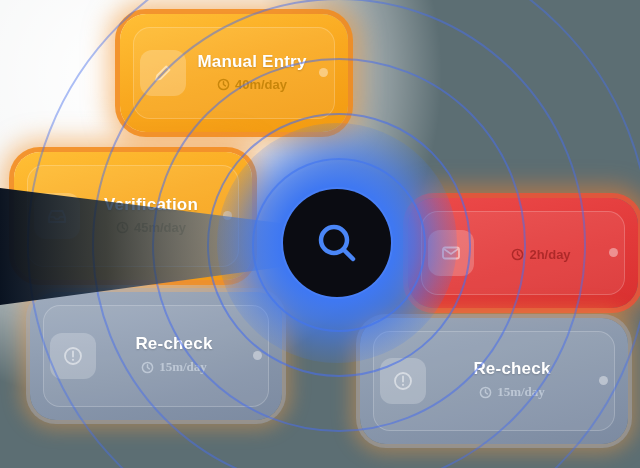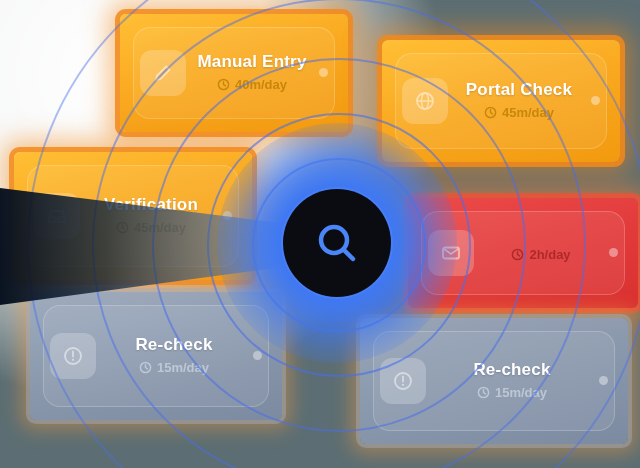--- a/index.html
+++ b/index.html
@@ -12,21 +12,21 @@
 
   
   .light-wash{
     position:absolute;inset:0;z-index:0;pointer-events:none;
     background:radial-gradient(circle 430px at 115px 75px,
       #ffffff 0%, rgba(255,255,255,0.95) 38%, rgba(255,255,255,0) 76%);
   }
 
   
   .card{
-    position:absolute;border-radius:6px;display:flex;align-items:center;
+    position:absolute;border-radius:26px;display:flex;align-items:center;
     padding:0 20px;z-index:2;box-sizing:border-box;
   }
   .card::after{
     content:"";position:absolute;inset:13px;border-radius:17px;
     background:rgba(255,255,255,0.07);
     border:1px solid rgba(255,255,255,0.20);
     pointer-events:none;
   }
   .card.orange{
     background:linear-gradient(165deg,#ffbf36 0%,#f9a81f 50%,#f29a10 100%);
@@ -50,21 +50,21 @@
   .card-title{
     font-size:17px;font-weight:700;color:#ffffff;letter-spacing:.2px;
     text-shadow:0 1px 2px rgba(0,0,0,0.18);
   }
   .card-time{
     margin-top:5px;font-size:13px;font-weight:700;
     display:inline-flex;align-items:center;gap:5px;opacity:.75;
   }
   .card.orange .card-time{color:#b97a00;}
   .card.red    .card-time{color:#9c1f1f;}
-  .card.gray   .card-time{color:rgba(235,242,250,0.65);}
+  .card.gray   .card-time{color:rgba(235,242,250,0.65);font-family:Liberation Serif, serif;}
   .status-dot{
     position:absolute;right:20px;top:50%;margin-top:-5px;
     width:9px;height:9px;border-radius:50%;
     background:rgba(255,255,255,0.4);z-index:1;
   }
 
   
   .rings{position:absolute;inset:0;z-index:3;pointer-events:none;}
   .ring{position:absolute;border-radius:50%;border:2px solid rgba(72,110,235,0.55);}
   .ring.r1{left:252px;top:158px;width:170px;height:170px;border-color:rgba(72,110,235,0.65);}
@@ -110,40 +110,20 @@
         <svg width="13" height="13" viewBox="0 0 14 14">
             <circle cx="7" cy="7" r="5.5" fill="none" stroke="currentColor" stroke-width="1.6"></circle>
             <path d="M7 4v3l2 1.5" fill="none" stroke="currentColor" stroke-width="1.6" stroke-linecap="round"></path>
           </svg>
         <span>40m/day</span>
       </div>
     </div>
     <div class="status-dot"></div>
   </div>
 
-  <div class="card orange" style="left:382px;top:40px;width:238px;height:122px">
-    <div class="icon-tile">
-      <svg width="22" height="22" viewBox="0 0 22 22">
-          <circle cx="11" cy="11" r="8" fill="none" stroke="#fff" stroke-width="1.8"></circle>
-          <ellipse cx="11" cy="11" rx="3.5" ry="8" fill="none" stroke="#fff" stroke-width="1.4"></ellipse>
-          <path d="M3 11h16" stroke="#fff" stroke-width="1.4"></path>
-        </svg>
-    </div>
-    <div class="card-text">
-      <div class="card-title">Portal Check</div>
-      <div class="card-time">
-        <svg width="13" height="13" viewBox="0 0 14 14">
-            <circle cx="7" cy="7" r="5.5" fill="none" stroke="currentColor" stroke-width="1.6"></circle>
-            <path d="M7 4v3l2 1.5" fill="none" stroke="currentColor" stroke-width="1.6" stroke-linecap="round"></path>
-          </svg>
-        <span>45m/day</span>
-      </div>
-    </div>
-    <div class="status-dot"></div>
-  </div>
 
   <div class="card orange" style="left:14px;top:152px;width:238px;height:128px">
     <div class="icon-tile">
       <svg width="22" height="22" viewBox="0 0 22 22">
           <path d="M3 12l2.5-6h11L19 12v5H3v-5z" fill="none" stroke="#fff" stroke-width="1.8" stroke-linejoin="round"></path>
           <path d="M3 12h5l1.5 2h3L14 12h5" fill="none" stroke="#fff" stroke-width="1.6"></path>
         </svg>
     </div>
     <div class="card-text">
       <div class="card-title">Verification</div>

